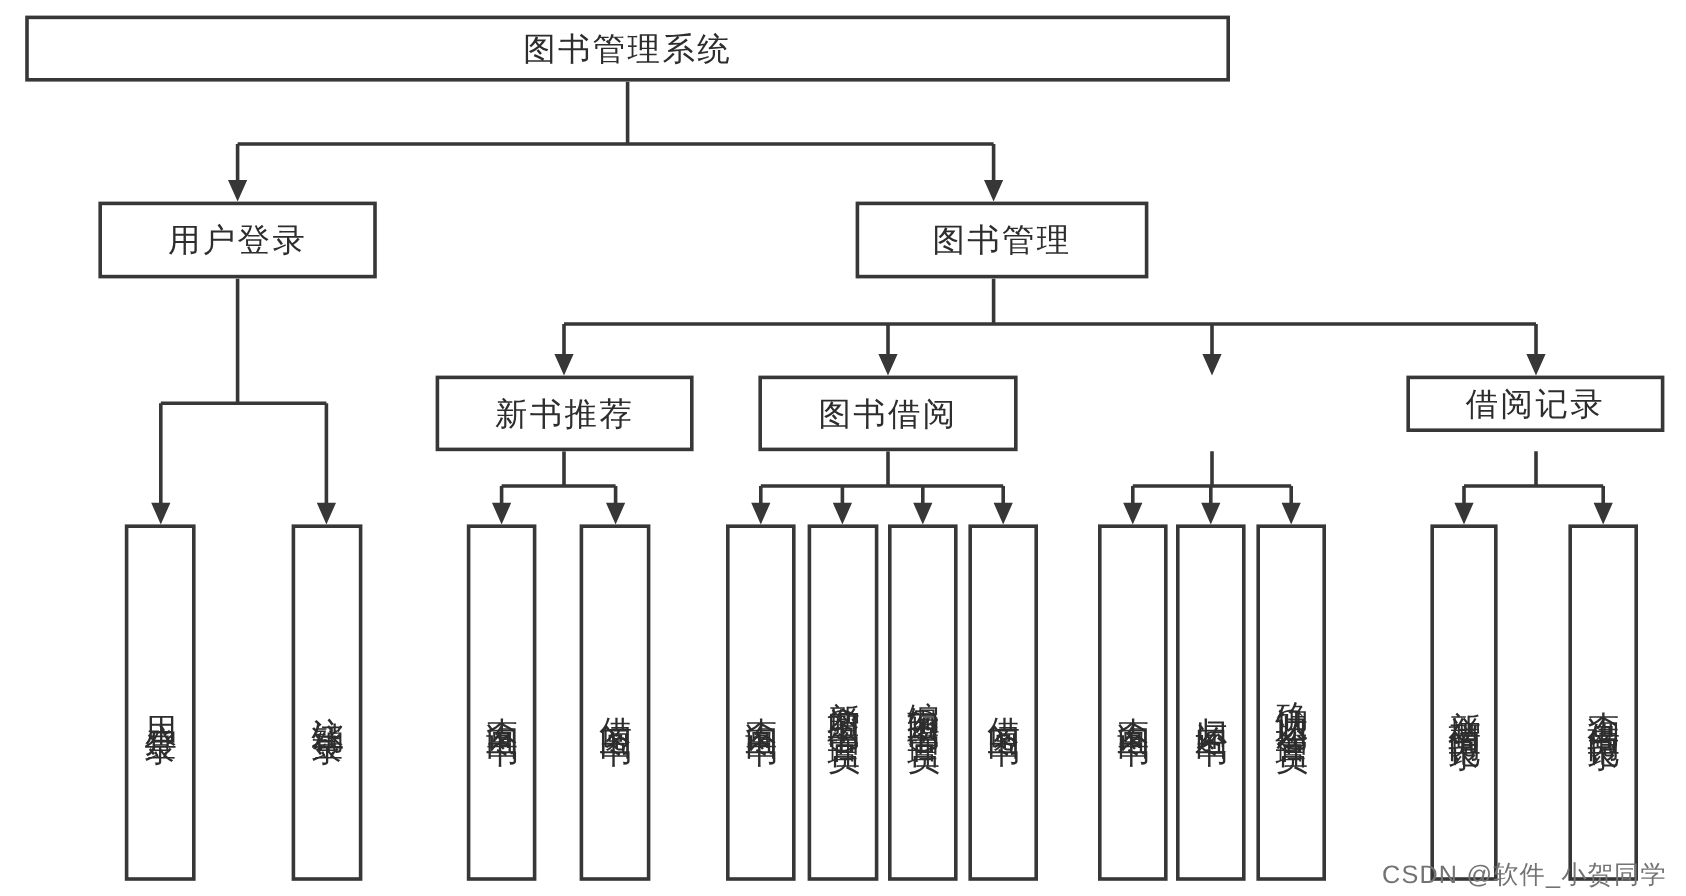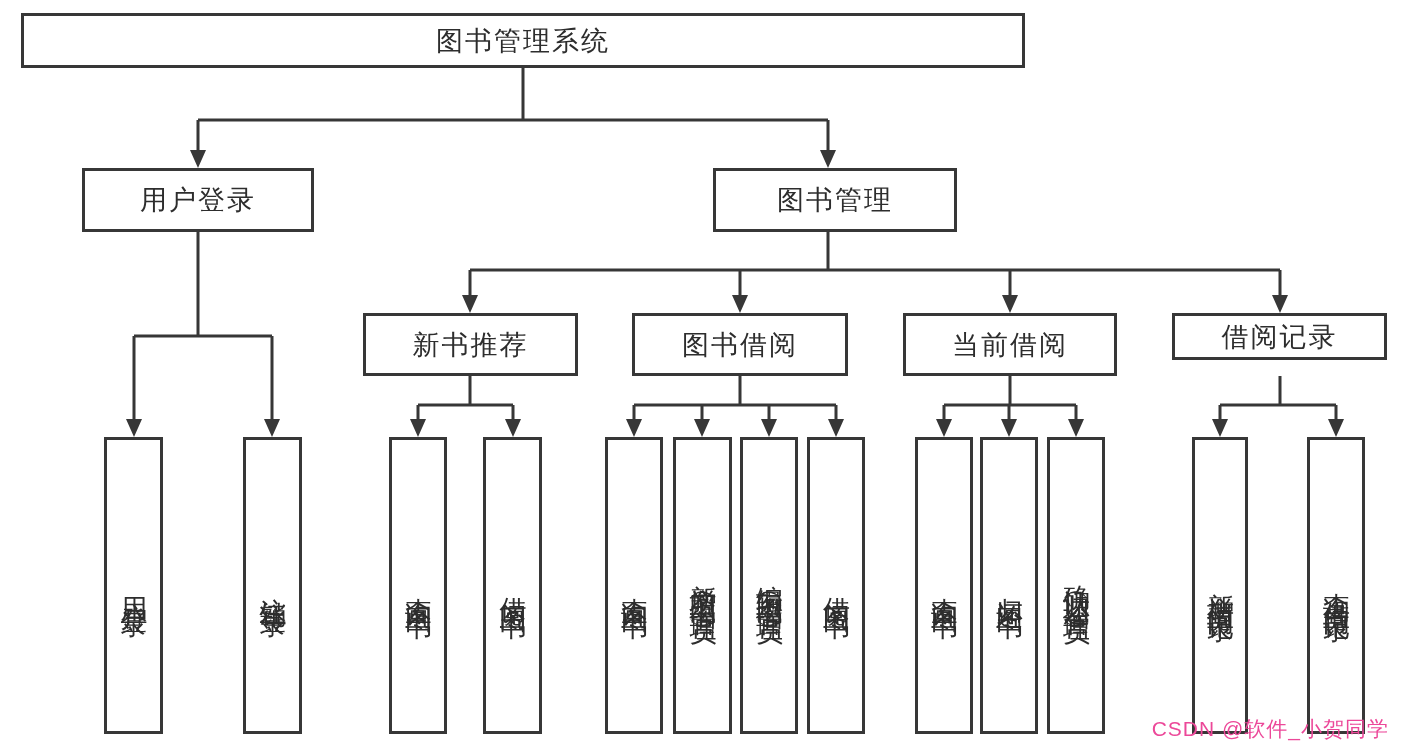--- a/index.html
+++ b/index.html
@@ -66,21 +66,21 @@
   #leaf-9  { left: 915px; }
   #leaf-10 { left: 980px; }
   #leaf-11 { left: 1047px; }
   #leaf-12 { left: 1192px; width: 56px; }
   #leaf-13 { left: 1307px; }
   #watermark {
     position: absolute;
     right: 16px;
     bottom: 4px;
     font-size: 21px;
-    color: #ec4899;
+    color: #737373;
     letter-spacing: 1px;
     white-space: nowrap;
   }
 </style>
 </head>
 <body>
 
 <div id="stage">
 
   <svg id="connectors" viewBox="0 0 1405 747" xmlns="http://www.w3.org/2000/svg">
@@ -113,23 +113,20 @@
   </div>
   <div class="node" id="node-book-mgmt">
     <span class="hlabel">图书管理</span>
   </div>
 
   <div class="node" id="node-borrowing">
     <span class="hlabel">图书借阅</span>
   </div>
   <div class="node" id="node-new-book">
     <span class="hlabel">新书推荐</span>
-  </div>
-  <div class="node" id="node-current">
-    <span class="hlabel">当前借阅</span>
   </div>
   <div class="node" id="node-records">
     <span class="hlabel">借阅记录</span>
   </div>
 
   <div class="node leaf" id="leaf-1">
     <span class="vlabel">用户登录</span>
   </div>
   <div class="node leaf" id="leaf-2">
     <span class="vlabel">注销登录</span>

